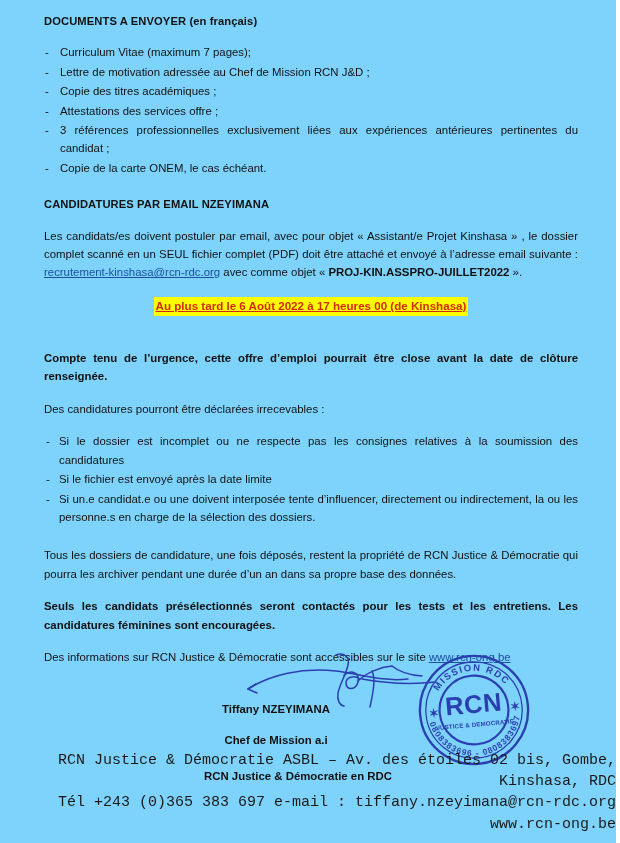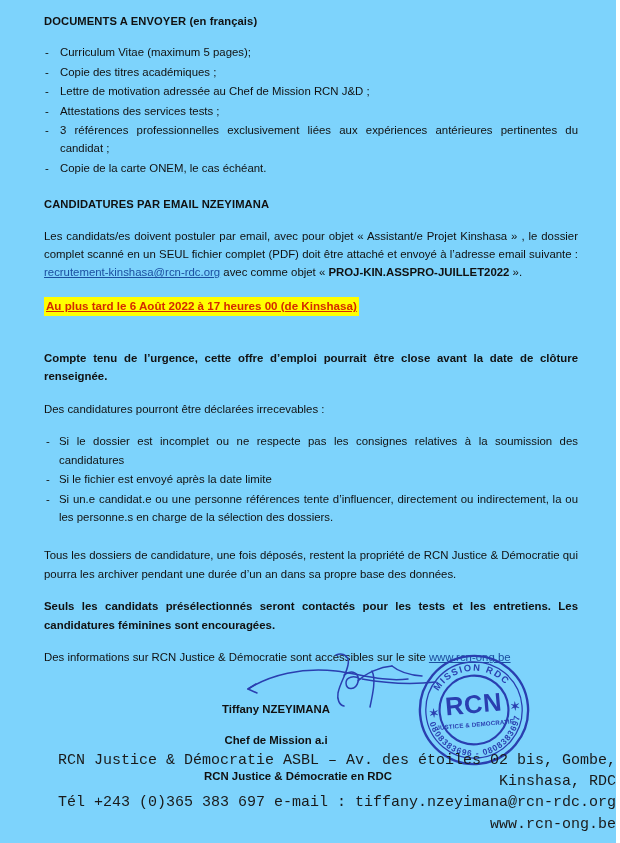--- a/index.html
+++ b/index.html
@@ -81,21 +81,21 @@
   .site-link {
     color: #1b4fa0;
     text-decoration: underline;
   }
   .ref-bold {
     font-weight: bold;
   }
 
   
   .deadline-wrap {
-    text-align: left;
+    text-align: center;
   }
   .deadline {
     display: inline-block;
     background: #ffff00;
     color: #d42a00;
     font-weight: bold;
     font-size: 11.6px;
     line-height: 1.45;
     text-decoration: underline;
     padding: 1px 2px 1px 2px;
@@ -160,30 +160,30 @@
   <div class="doc">
 
     <div class="gap-md"></div>
 
     <div class="h-sec">DOCUMENTS A ENVOYER (en français)</div>
 
     <div class="gap-md"></div>
 
     <ul class="dash">
       <li>
-        <span>Curriculum Vitae (maximum 5 pages);</span>
+        <span>Curriculum Vitae (maximum 7 pages);</span>
+      </li>
+      <li>
+        <span>Lettre de motivation adressée au Chef de Mission RCN J&amp;D ;</span>
       </li>
       <li>
         <span>Copie des titres académiques ;</span>
       </li>
       <li>
-        <span>Lettre de motivation adressée au Chef de Mission RCN J&amp;D ;</span>
-      </li>
-      <li>
-        <span>Attestations des services tests ;</span>
+        <span>Attestations des services offre ;</span>
       </li>
       <li>
         <span>3 références professionnelles exclusivement liées aux expériences antérieures pertinentes du candidat ;</span>
       </li>
       <li>
         <span>Copie de la carte ONEM, le cas échéant.</span>
       </li>
     </ul>
 
     <div class="gap-lg"></div>
@@ -214,21 +214,21 @@
     <div class="gap-md"></div>
 
     <ul class="dash tight indent1">
       <li>
         <span>Si le dossier est incomplet ou ne respecte pas les consignes relatives à la soumission des candidatures</span>
       </li>
       <li>
         <span>Si le fichier est envoyé après la date limite</span>
       </li>
       <li>
-        <span>Si un.e candidat.e ou une personne références tente d’influencer, directement ou indirectement, la ou les personne.s en charge de la sélection des dossiers.</span>
+        <span>Si un.e candidat.e ou une doivent interposée tente d’influencer, directement ou indirectement, la ou les personne.s en charge de la sélection des dossiers.</span>
       </li>
     </ul>
 
     <div class="gap-lg"></div>
 
     <div class="para">Tous les dossiers de candidature, une fois déposés, restent la propriété de RCN Justice &amp; Démocratie qui pourra les archiver pendant une durée d’un an dans sa propre base des données.</div>
 
     <div class="gap-md"></div>
 
     <div class="para bold">Seuls les candidats présélectionnés seront contactés pour les tests et les entretiens. Les candidatures féminines sont encouragées.</div>

